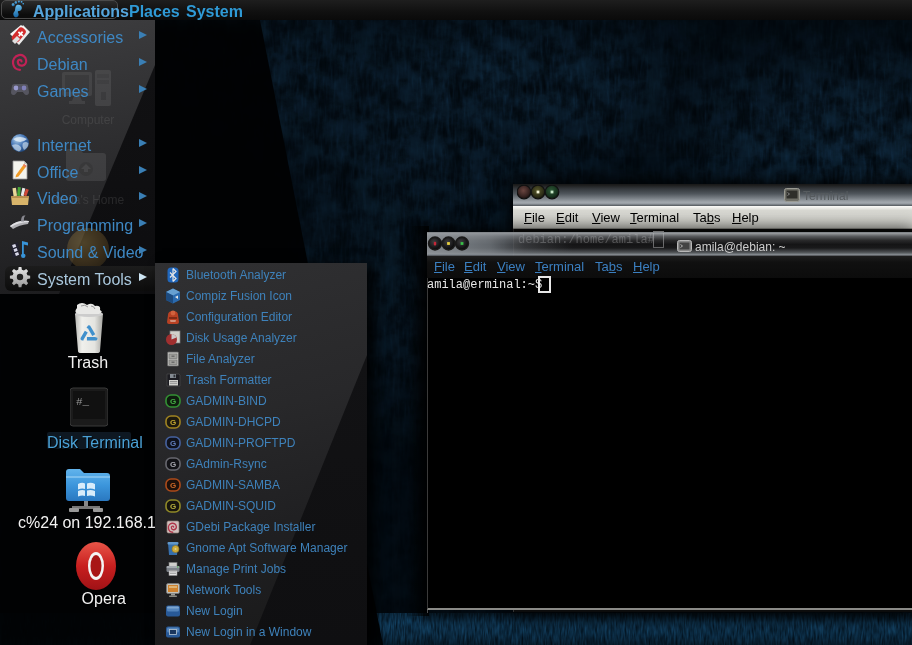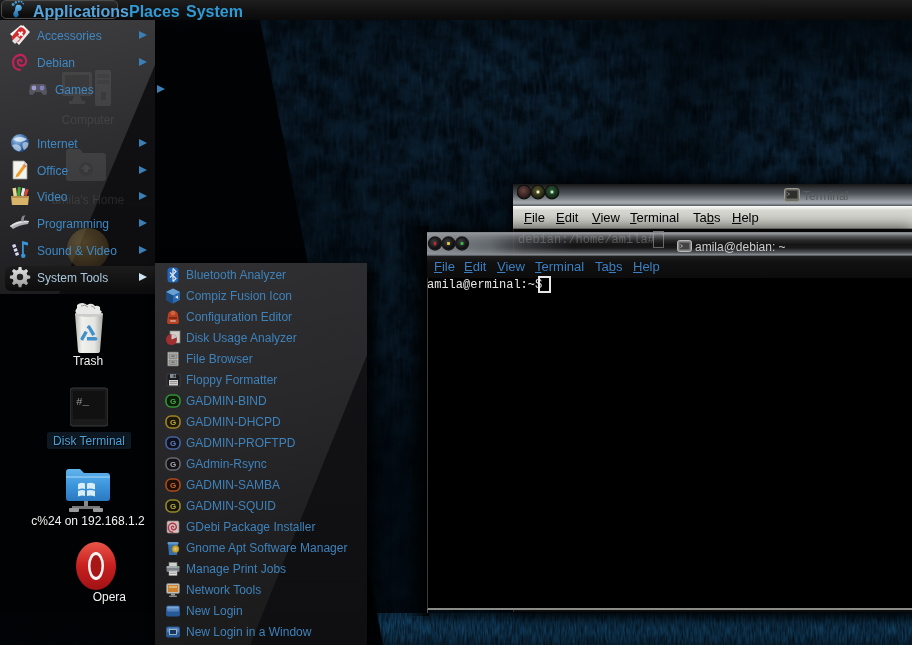--- a/index.html
+++ b/index.html
@@ -20,29 +20,29 @@
     border:1px solid #4a4a4a;border-radius:5px;box-sizing:border-box;}
   .ptxt{font-weight:bold;font-size:16px;color:#2f9ad6;top:3px;}
   
   #appmenu{left:0;top:20px;width:155px;height:274px;
     background:linear-gradient(#121214,#0d0d0f);z-index:30;}
   #sheen{left:0;top:0;width:155px;height:274px;
     background:linear-gradient(168deg,#3e3e40,#303032 40%,#242426 75%,#1a1a1c 100%);
     clip-path:polygon(0 0,155px 0,155px 45px,59px 274px,0 274px);}
   .mrow{position:absolute;left:0;width:155px;height:27px;}
   .mico{position:absolute;left:9px;top:2px;width:22px;height:22px;}
-  .mtxt{position:absolute;left:37px;top:7px;font-size:12px;color:#3e88c4;}
+  .mtxt{position:absolute;left:37px;top:7px;font-size:16px;color:#3e88c4;}
   .marr{position:absolute;left:139px;top:9px;width:0;height:0;
     border-left:8px solid #3a7fb5;border-top:4.5px solid transparent;border-bottom:4.5px solid transparent;}
   #strow{left:5px;top:246px;width:150px;height:25px;background:linear-gradient(#1c1c1c,#0c0c0c);
     border-radius:6px 0 0 6px;} .dim2b{opacity:0.2;position:absolute;}
   .dim2{opacity:0.17;position:absolute;}
   .dlabel{position:absolute;color:#8a8a8a;font-size:12px;text-align:center;white-space:nowrap;}
   
-  .dsklabel{position:absolute;color:#f2f2f2;font-size:12px;text-align:center;white-space:nowrap;
+  .dsklabel{position:absolute;color:#f2f2f2;font-size:16px;text-align:center;white-space:nowrap;
     text-shadow:1px 1px 1px #000;z-index:25;}
   
   #submenu{left:155px;top:263px;width:212px;height:382px;
     background:linear-gradient(#131315,#0f0f11);
     box-shadow:7px 3px 12px rgba(0,0,0,0.85);z-index:31;}
   #ssheen{left:0;top:0;width:212px;height:382px;
     background:linear-gradient(165deg,#303032,#28282a 40%,#1f1f21 70%,#191919 100%);
     clip-path:polygon(0 0,212px 0,212px 92px,95px 382px,0 382px);}
   .srow{position:absolute;left:0;width:224px;height:21px;}
   .sico{position:absolute;left:10px;top:2px;width:16px;height:16px;opacity:0.88;}
@@ -323,21 +323,21 @@
    <div class="mtxt">Accessories</div>
       <div class="marr"></div>
  </div>
  <div class="mrow" style="top:29px;">
    <svg class="mico" viewBox="0 0 22 22" xmlns="http://www.w3.org/2000/svg">
      <path d="M12.5 10.5 C12.5 9.3 11.5 8.6 10.5 8.8 C9.2 9.1 8.6 10.4 8.9 11.8 C9.3 13.8 11.2 15 13.3 14.6 C16 14.1 17.6 11.6 17.1 8.9 C16.5 5.5 13.3 3.4 9.9 4.1 C5.8 4.9 3.3 8.8 4.1 12.9 C4.8 16.4 7.6 18.8 11 18.8" stroke="#c22256" stroke-width="2.2" fill="none" stroke-linecap="round"></path>
    </svg>
    <div class="mtxt">Debian</div>
       <div class="marr"></div>
  </div>
- <div class="mrow" style="top:56px;margin-left:18px;">
+ <div class="mrow" style="top:56px;">
    <svg class="mico" viewBox="0 0 22 22" xmlns="http://www.w3.org/2000/svg">
      <path d="M3 8 Q3 6 6 6 L16 6 Q19 6 19 8 L20 14 Q20 17 17.5 17 Q16 17 15 15.5 L13.8 14 L8.2 14 L7 15.5 Q6 17 4.5 17 Q2 17 2 14 Z" fill="#55555f"></path>
      <circle cx="7" cy="10" r="2.4" fill="#9a9ace"></circle>
         <circle cx="15" cy="10" r="2.4" fill="#8080b8"></circle>
      <rect x="9.5" y="8.5" width="3" height="3" fill="#555577"></rect>
    </svg>
    <div class="mtxt">Games</div>
       <div class="marr"></div>
  </div>
  <div class="mrow" style="top:110px;">
@@ -450,32 +450,32 @@
       <div class="stxt">Disk Usage Analyzer</div>
  </div>
  <div class="srow" style="top:86px;">
   <svg class="sico" viewBox="0 0 16 16" xmlns="http://www.w3.org/2000/svg">
    <rect x="2.5" y="1" width="11" height="14" rx="1" fill="#d8d8d4" stroke="#666" stroke-width="0.8"></rect>
    <rect x="4" y="3" width="8" height="4.5" fill="#b0b0ac" stroke="#777" stroke-width="0.6"></rect>
    <rect x="4" y="9" width="8" height="4.5" fill="#b0b0ac" stroke="#777" stroke-width="0.6"></rect>
    <rect x="6.5" y="4.6" width="3" height="1.2" fill="#666"></rect>
    <rect x="6.5" y="10.6" width="3" height="1.2" fill="#666"></rect>
   </svg>
-      <div class="stxt">File Browser</div>
+      <div class="stxt">File Analyzer</div>
  </div>
  <div class="srow" style="top:107px;">
   <svg class="sico" viewBox="0 0 16 16" xmlns="http://www.w3.org/2000/svg">
    <path d="M2 2 L14 2 L15 3 L15 14 L2 14 Z" fill="#1a1a20" stroke="#555" stroke-width="0.6"></path>
    <rect x="5" y="2" width="6" height="4" fill="#9098a0"></rect>
         <rect x="8.5" y="2.7" width="1.8" height="2.6" fill="#30343a"></rect>
    <rect x="4" y="8" width="9" height="5.5" fill="#e8e8e4"></rect>
    <rect x="4.8" y="9" width="7.4" height="0.9" fill="#999"></rect>
         <rect x="4.8" y="10.8" width="7.4" height="0.9" fill="#999"></rect>
   </svg>
-      <div class="stxt">Floppy Formatter</div>
+      <div class="stxt">Trash Formatter</div>
  </div>
  <div class="srow" style="top:128px;">
   <svg class="sico" viewBox="0 0 16 16" xmlns="http://www.w3.org/2000/svg">
    <rect x="1" y="2" width="14" height="12" rx="5" fill="#0c1c0c" stroke="#35a035" stroke-width="1.6"></rect>
    <text x="8" y="10.5" font-family="Liberation Sans" font-size="8" font-weight="bold" fill="#48c048" text-anchor="middle">G</text>
   </svg>
       <div class="stxt">GADMIN-BIND</div>
  </div>
  <div class="srow" style="top:149px;">
   <svg class="sico" viewBox="0 0 16 16" xmlns="http://www.w3.org/2000/svg">

